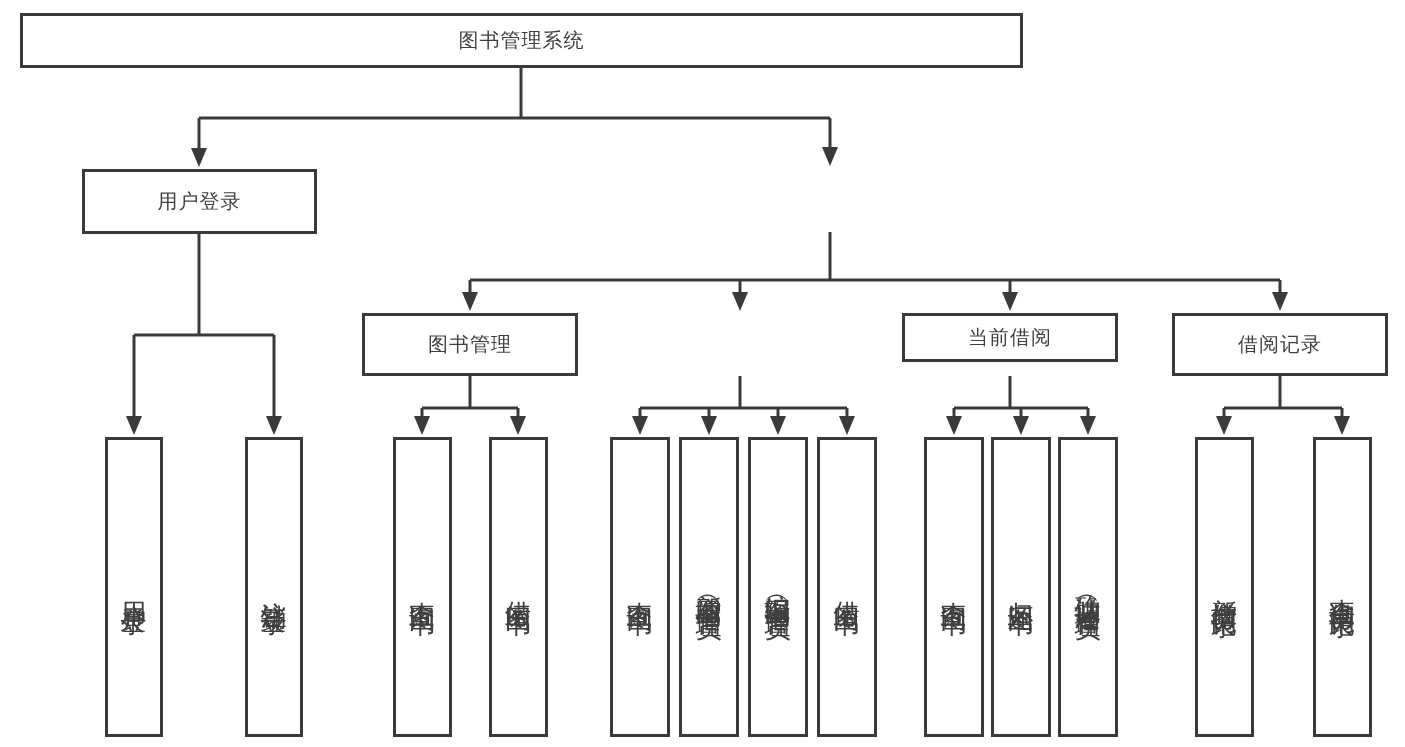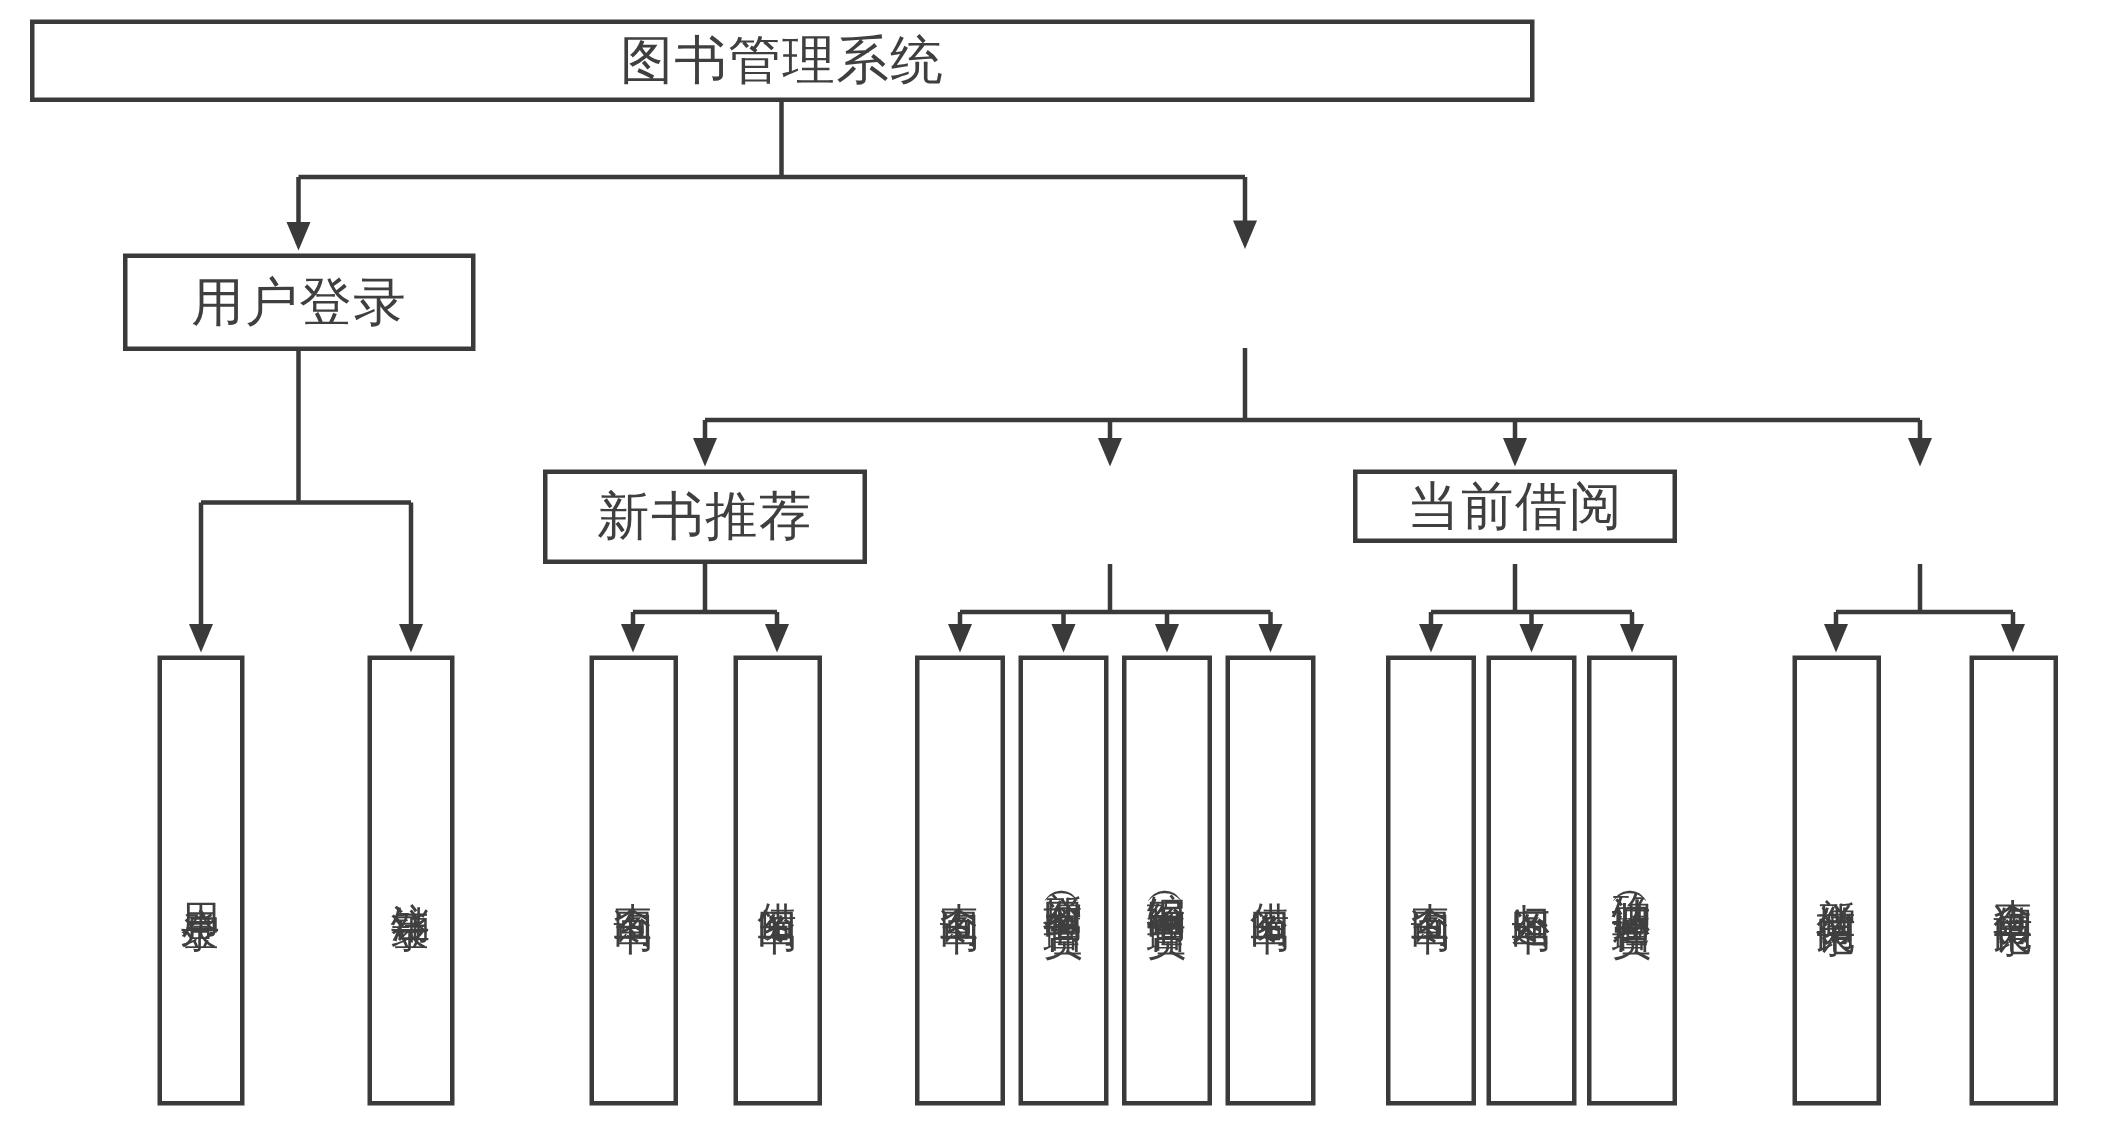--- a/index.html
+++ b/index.html
@@ -26,21 +26,21 @@
     position: absolute;
     box-sizing: border-box;
     border: 3px solid var(--line, #3a3a3a);
     background: #ffffff;
     display: flex;
     align-items: center;
     justify-content: center;
     color: var(--text, #3f3f3f);
   }
   .box.h span {
-    font-size: 35px;
+    font-size: 20px;
     letter-spacing: 1px;
     white-space: nowrap;
   }
   .box.v span {
     writing-mode: vertical-rl;
     text-orientation: mixed;
     font-size: 26px;
     letter-spacing: 3px;
     line-height: 1;
   }
@@ -106,24 +106,27 @@
 
   <div class="box h" style="left:20px;top:13px;width:1003px;height:55px">
     <span>图书管理系统</span>
   </div>
 
   <div class="box h" style="left:82px;top:169px;width:235px;height:65px">
     <span>用户登录</span>
   </div>
 
   <div class="box h" style="left:362px;top:313px;width:216px;height:63px">
-    <span>新书推荐</span>
+    <span>图书管理</span>
   </div>
   <div class="box h" style="left:902px;top:313px;width:216px;height:49px">
     <span>当前借阅</span>
+  </div>
+  <div class="box h" style="left:1172px;top:313px;width:216px;height:63px">
+    <span>借阅记录</span>
   </div>
 
   <div class="box v" style="left:105px;top:437px;width:58px;height:300px">
     <span>用户登录</span>
   </div>
   <div class="box v" style="left:245px;top:437px;width:58px;height:300px">
     <span>注销登录</span>
   </div>
 
   <div class="box v" style="left:393px;top:437px;width:59px;height:300px">

